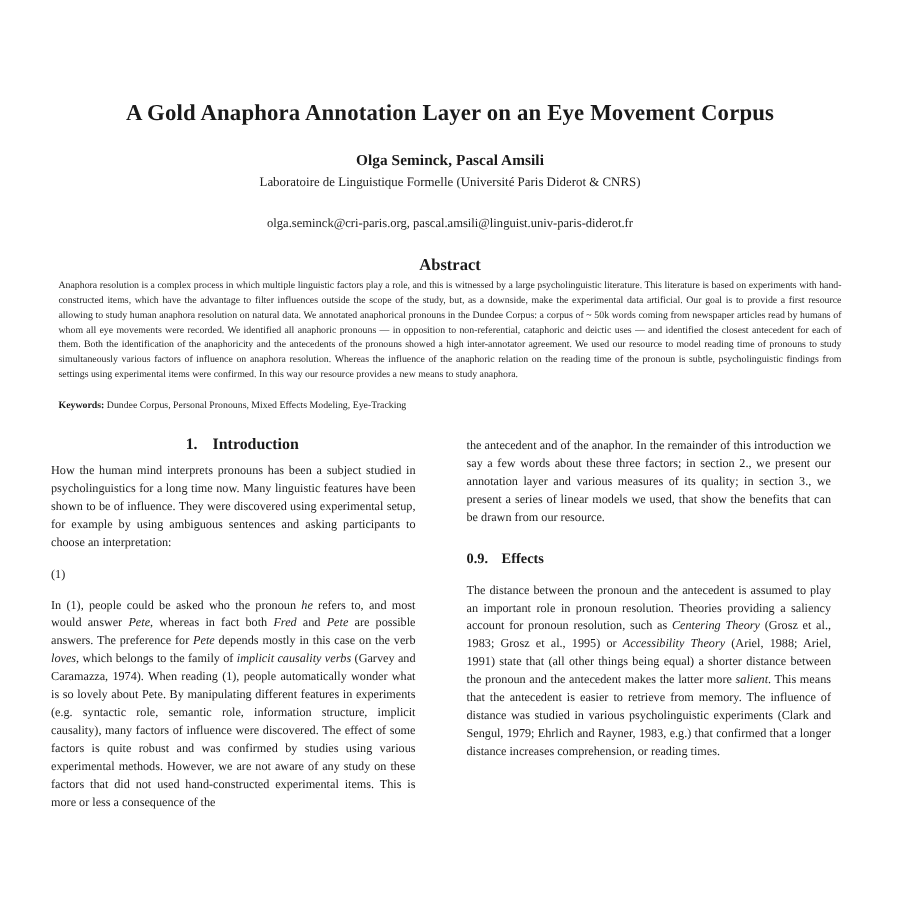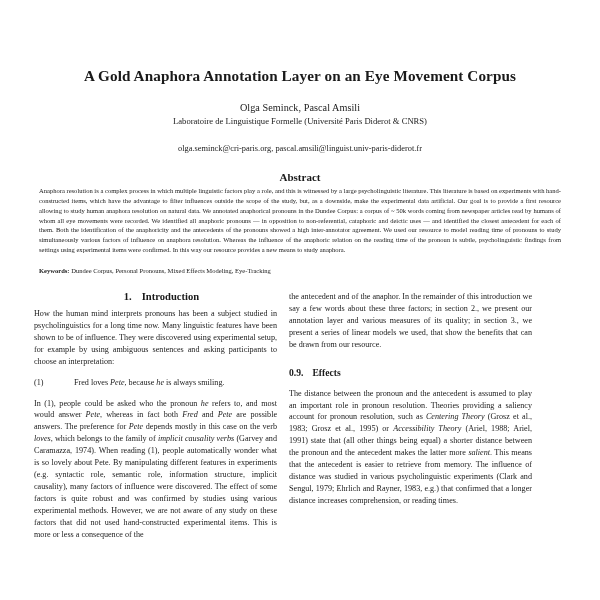--- a/index.html
+++ b/index.html
@@ -33,21 +33,21 @@
   .paper-title {
     font-size: 15.2px;
     font-weight: bold;
     letter-spacing: 0.1px;
     line-height: 1.25;
     margin: 0;
   }
   .authors {
     margin-top: 17px;
     font-size: 10.2px;
-    font-weight: normal;
+    font-weight: bold;
     letter-spacing: 0.05px;
   }
   .affiliation {
     margin-top: 3px;
     font-size: 8.6px;
     line-height: 1.3;
   }
   .emails {
     margin-top: 17px;
     font-size: 8.4px;
@@ -77,20 +77,21 @@
     font-size: 6.55px;
     line-height: 1.5;
     text-align: left;
   }
   .keywords b { font-weight: bold; }
 
   
   .columns {
     margin-top: 15px;
     display: flex;
+    gap: 22px;
     height: 285px;
     overflow: hidden;
   }
   .col {
     width: 255px;
     overflow: hidden;
   }
   .sec-heading {
     text-align: center;
     font-size: 10.6px;
@@ -155,21 +156,20 @@
   <div class="columns">
 
     <div class="col">
       <h2 class="sec-heading">
         <span class="num">1.</span><span>Introduction</span>
       </h2>
       <p class="body">How the human mind interprets pronouns has been a subject studied in psycholinguistics for a long time now. Many linguistic features have been shown to be of influence. They were discovered using experimental setup, for example by using ambiguous sentences and asking participants to choose an interpretation:</p>
 
       <div class="example">
         <span class="lbl">(1)</span>
-        <span class="txt"><span>Fred loves </span><i>Pete</i><span>, because </span><i>he</i><span> is always smiling.</span></span>
       </div>
 
       <p class="body"><span>In (1), people could be asked who the pronoun </span><i>he</i><span> refers to, and most would answer </span><i>Pete</i><span>, whereas in fact both </span><i>Fred</i><span> and </span><i>Pete</i><span> are possible answers. The preference for </span><i>Pete</i><span> depends mostly in this case on the verb </span><i>loves</i><span>, which belongs to the family of </span><i>implicit causality verbs</i><span> (Garvey and Caramazza, 1974). When reading (1), people automatically wonder what is so lovely about Pete. By manipulating different features in experiments (e.g. syntactic role, semantic role, information structure, implicit causality), many factors of influence were discovered. The effect of some factors is quite robust and was confirmed by studies using various experimental methods. However, we are not aware of any study on these factors that did not used hand-constructed experimental items. This is more or less a consequence of the</span></p>
     </div>
 
     <div class="col">
       <p class="body">the antecedent and of the anaphor. In the remainder of this introduction we say a few words about these three factors; in section 2., we present our annotation layer and various measures of its quality; in section 3., we present a series of linear models we used, that show the benefits that can be drawn from our resource.</p>
 
       <h3 class="subsec-heading">
         <span class="num">0.9.</span><span>Effects</span>

